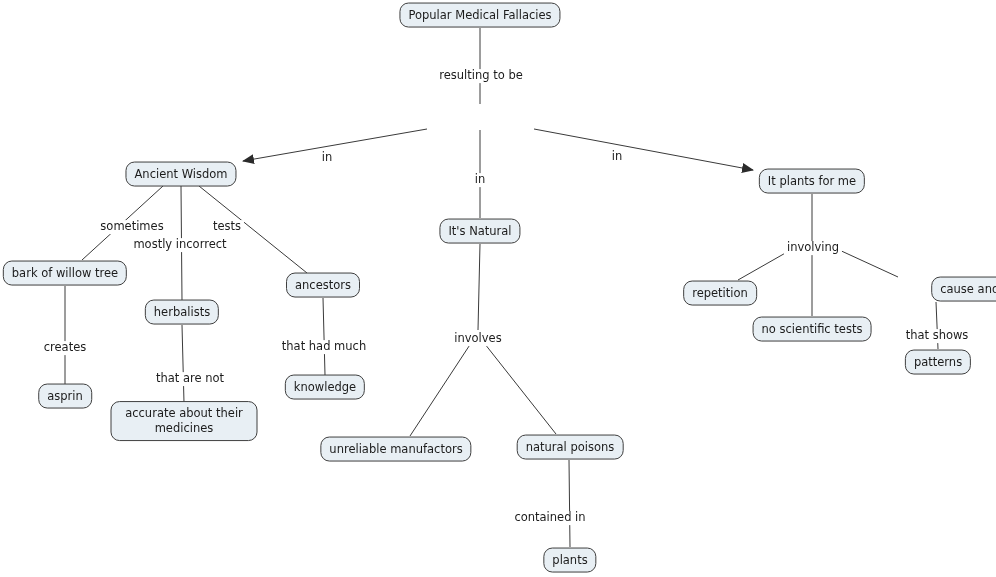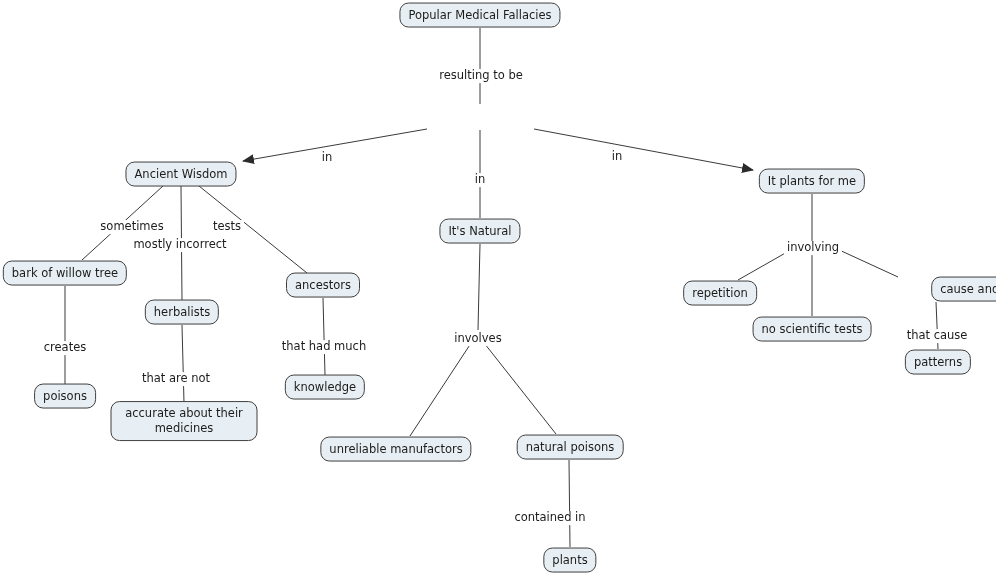--- a/index.html
+++ b/index.html
@@ -106,31 +106,31 @@
   </svg>
 
   <div class="edge-label" style="left:481px;top:64px">resulting to be</div>
   <div class="edge-label" style="left:327px;top:146px">in</div>
   <div class="edge-label" style="left:480px;top:168px">in</div>
   <div class="edge-label" style="left:617px;top:145px">in</div>
   <div class="edge-label" style="left:132px;top:215px">sometimes</div>
   <div class="edge-label" style="left:180px;top:233px">mostly incorrect</div>
   <div class="edge-label" style="left:227px;top:215px">tests</div>
   <div class="edge-label" style="left:65px;top:336px">creates</div>
-  <div class="edge-label" style="left:176px;top:367px">that are not</div>
+  <div class="edge-label" style="left:190px;top:367px">that are not</div>
   <div class="edge-label" style="left:324px;top:335px">that had much</div>
   <div class="edge-label" style="left:478px;top:327px">involves</div>
   <div class="edge-label" style="left:550px;top:506px">contained in</div>
   <div class="edge-label" style="left:813px;top:236px">involving</div>
-  <div class="edge-label" style="left:937px;top:324px">that cause</div>
+  <div class="edge-label" style="left:937px;top:324px">that shows</div>
 
   <div class="node" style="left:480px;top:15px">Popular Medical Fallacies</div>
   <div class="node" style="left:181px;top:174px">Ancient Wisdom</div>
   <div class="node" style="left:65px;top:273px">bark of willow tree</div>
-  <div class="node" style="left:65px;top:396px">poisons</div>
+  <div class="node" style="left:65px;top:396px">asprin</div>
   <div class="node" style="left:182px;top:312px">herbalists</div>
   <div class="node wrap" style="left:184px;top:421px">accurate about their medicines</div>
   <div class="node" style="left:323px;top:285px">ancestors</div>
   <div class="node" style="left:325px;top:387px">knowledge</div>
   <div class="node" style="left:480px;top:231px">It's Natural</div>
   <div class="node" style="left:570px;top:447px">natural poisons</div>
   <div class="node" style="left:396px;top:449px">unreliable manufactors</div>
   <div class="node" style="left:570px;top:560px">plants</div>
   <div class="node" style="left:812px;top:181px">It plants for me</div>
   <div class="node" style="left:720px;top:293px">repetition</div>

